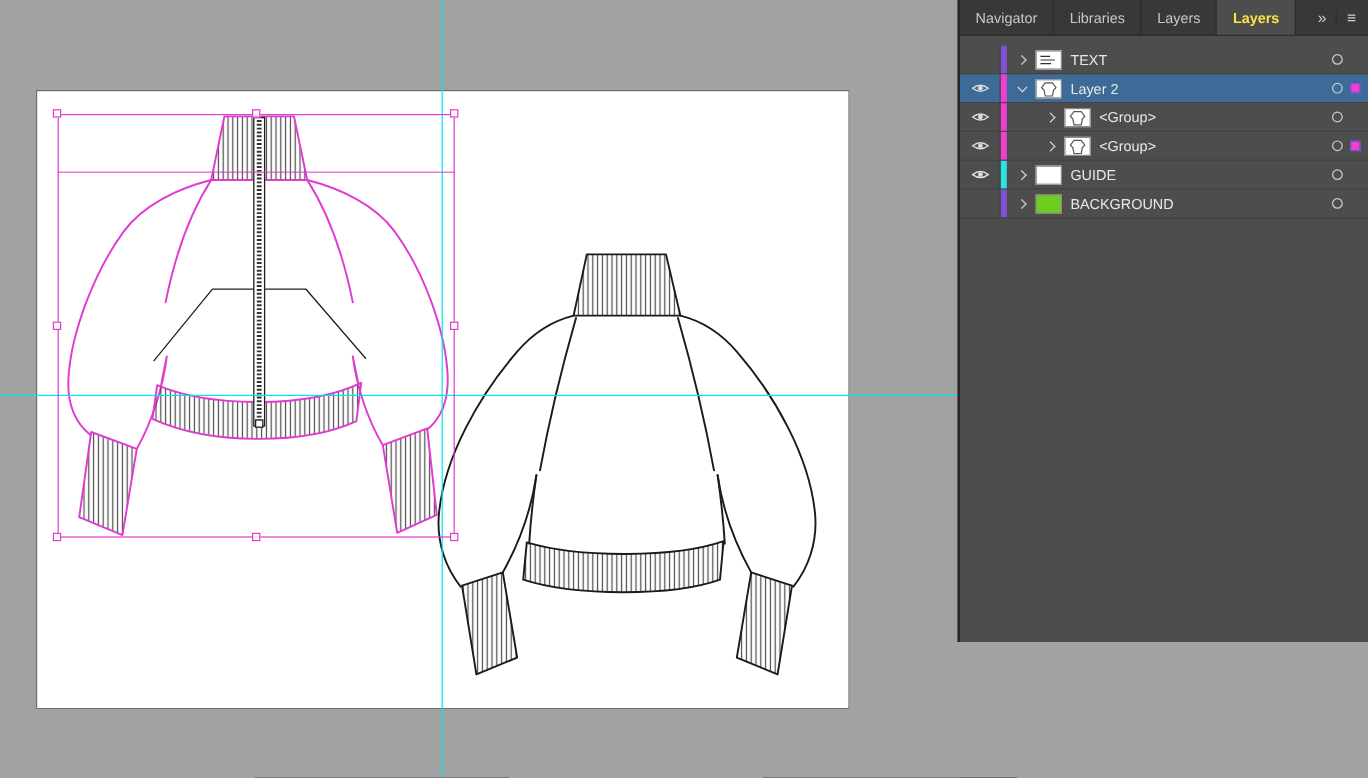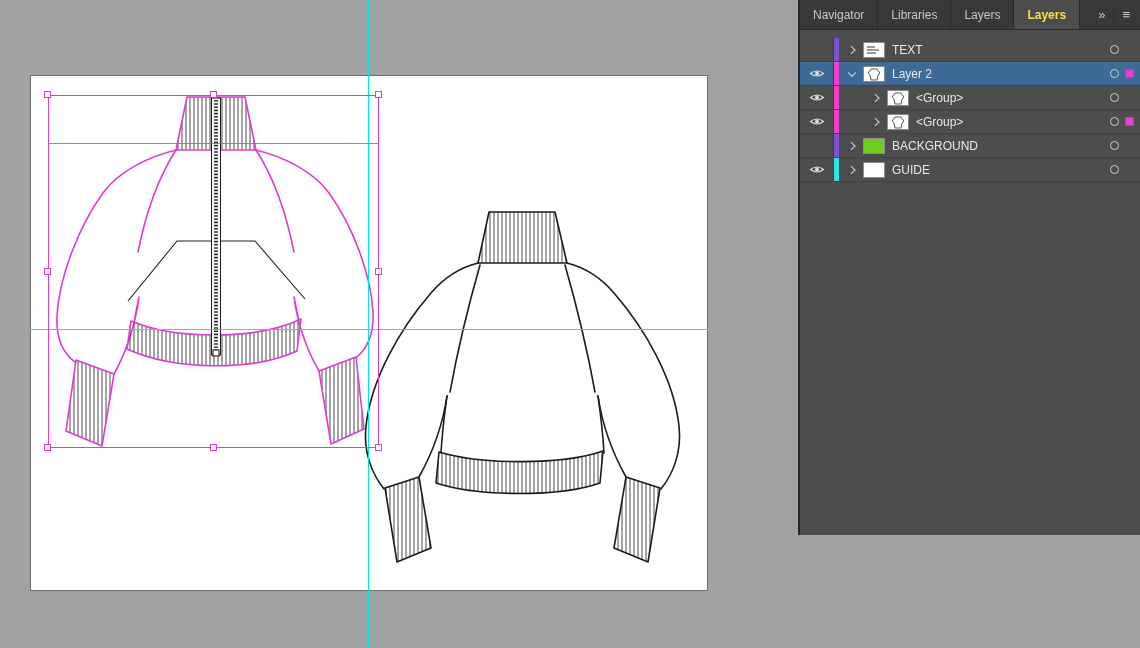--- a/index.html
+++ b/index.html
@@ -209,42 +209,42 @@
         </div>
         <div class="label">&lt;Group&gt;</div>
         <div class="spacer"></div>
         <div class="target"></div>
         <div class="chipcell">
             <span class="chip"></span>
           </div>
       </div>
 
       <div class="row">
+        <div class="cell-eye">
+          <svg width="16" height="11" viewBox="0 0 16 11">
+            <path d="M1.5 5.5 Q8 0.5 14.5 5.5 Q8 10.5 1.5 5.5 Z" fill="none" stroke="#dcdcdc" stroke-width="1.2"></path>
+            <circle cx="8" cy="5.5" r="2" fill="#dcdcdc"></circle>
+          </svg>
+        </div>
+        <div class="strip cyan"></div>
+        <div class="chev right"></div>
+        <div class="thumb"></div>
+        <div class="label">GUIDE</div>
+        <div class="spacer"></div>
+        <div class="target"></div>
+        <div class="chipcell"></div>
+      </div>
+
+      <div class="row">
         <div class="cell-eye"></div>
         <div class="strip purple"></div>
         <div class="chev right"></div>
         <div class="thumb green"></div>
         <div class="label">BACKGROUND</div>
         <div class="spacer"></div>
         <div class="target"></div>
         <div class="chipcell"></div>
       </div>
 
-      <div class="row">
-        <div class="cell-eye">
-          <svg width="16" height="11" viewBox="0 0 16 11">
-            <path d="M1.5 5.5 Q8 0.5 14.5 5.5 Q8 10.5 1.5 5.5 Z" fill="none" stroke="#dcdcdc" stroke-width="1.2"></path>
-            <circle cx="8" cy="5.5" r="2" fill="#dcdcdc"></circle>
-          </svg>
-        </div>
-        <div class="strip cyan"></div>
-        <div class="chev right"></div>
-        <div class="thumb"></div>
-        <div class="label">GUIDE</div>
-        <div class="spacer"></div>
-        <div class="target"></div>
-        <div class="chipcell"></div>
-      </div>
-
     </div>
   </div>
 
 </div>
 
 </body></html>

